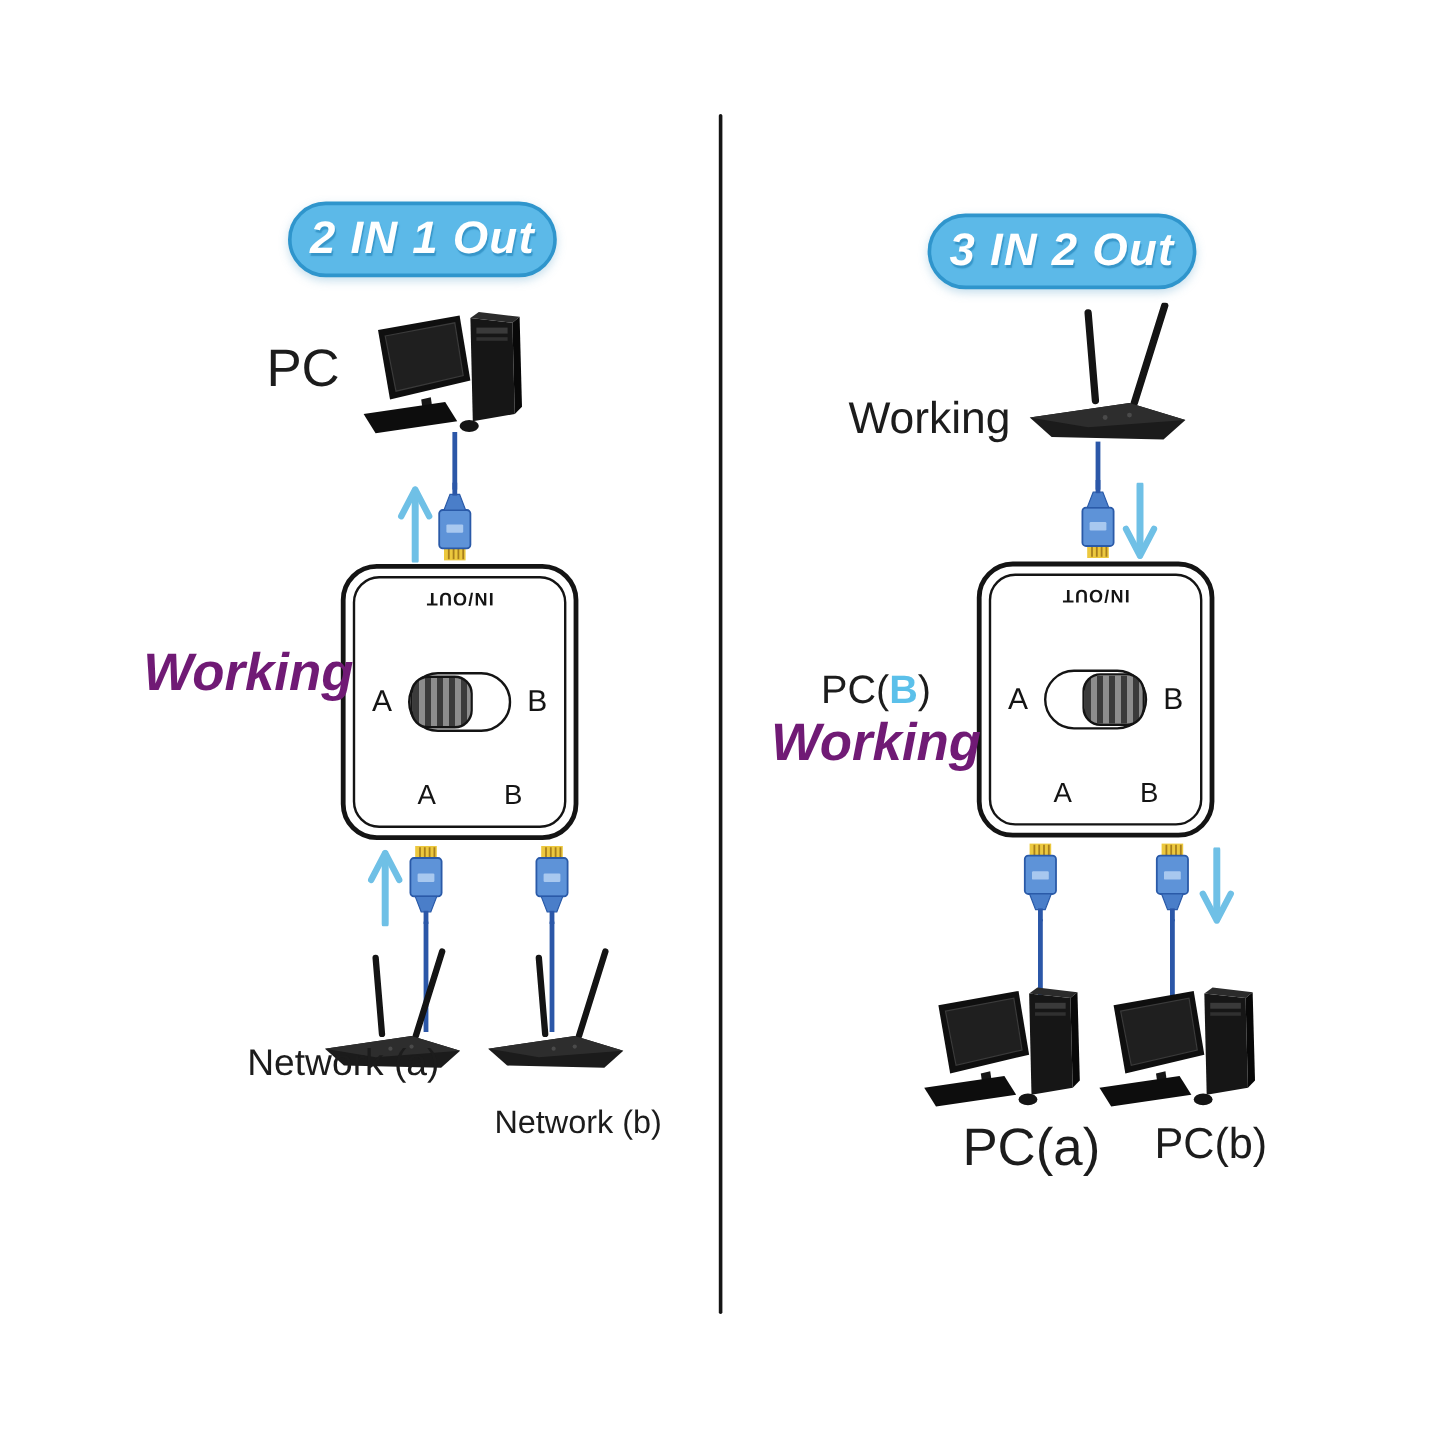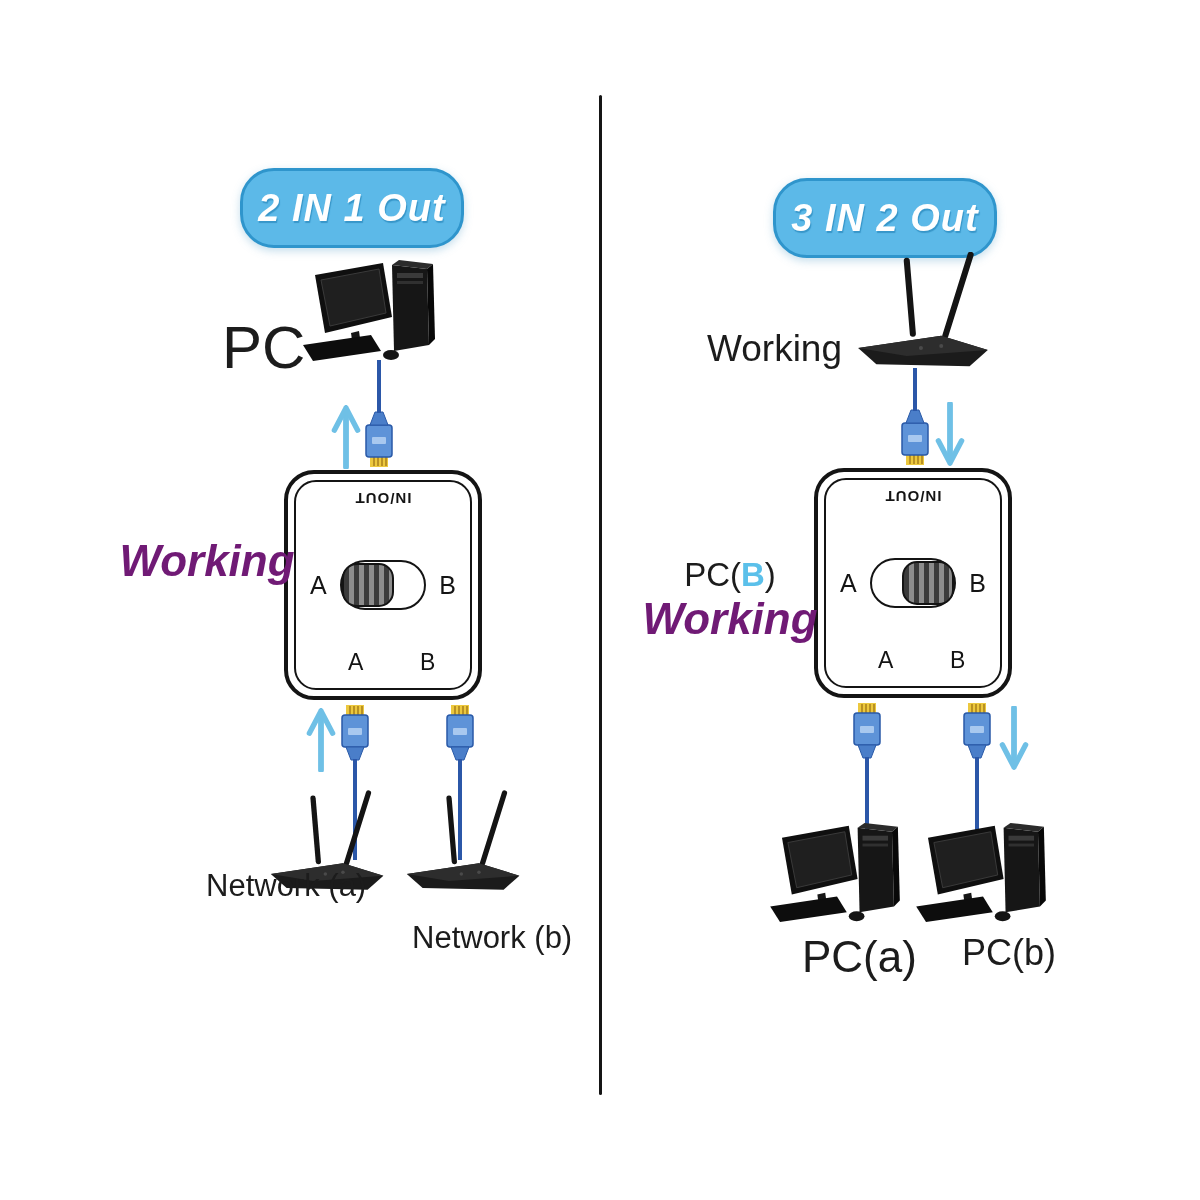--- a/index.html
+++ b/index.html
@@ -1,21 +1,21 @@
 <!DOCTYPE html>
 <html><head>
 <meta charset="utf-8">
 <style>
   * { margin:0; padding:0; box-sizing:border-box; }
   html,body { width:1200px; height:1200px; background:#ffffff; overflow:hidden;
               font-family:"Liberation Sans", sans-serif; position:relative; }
   .abs { position:absolute; }
 
   
-  .badge { width:224px; height:80px; background:#5cb9e8; border:3px solid #2f95cc;
+  .badge { width:224px; height:63px; background:#5cb9e8; border:3px solid #2f95cc;
            border-radius:34px; color:#fff; font-weight:bold; font-style:italic;
            font-size:38px; display:flex; align-items:center; justify-content:center;
            letter-spacing:1px; text-shadow:1px 2px 1px #3796c9;
            box-shadow:0 3px 8px rgba(90,160,200,.35); }
 
   .divider { width:3px; background:#151515; border-radius:2px; }
 
   
   .switch-box { width:198px; height:230px; border:4px solid #141414; border-radius:30px;
                 background:#fff; padding:6px; }
@@ -89,21 +89,21 @@
     </symbol>
   </defs>
 </svg>
 
 <div class="abs divider" style="left:599px; top:95px; height:1000px;"></div>
 
 <div class="abs badge" style="left:240px; top:168px;">
   <span>2 IN 1 Out</span>
 </div>
 
-<div class="abs txt" style="left:222px; top:283px; font-size:60px;margin-top:30px;">PC</div>
+<div class="abs txt" style="left:222px; top:283px; font-size:44px;">PC</div>
 
 <svg class="abs" style="left:295px; top:255px; width:150px; height:112px;">
     <use href="#pc-icon"></use>
   </svg>
 
 <div class="abs cable" style="left:377px; top:360px; height:48px;"></div>
 <svg class="abs flip-v" style="left:362px; top:402px; width:34px; height:66px;">
     <use href="#rj45-up"></use>
   </svg>
 <svg class="abs" style="left:330px; top:405px; width:32px; height:64px;">
@@ -140,21 +140,21 @@
 <div class="abs cable" style="left:458px; top:768px; height:92px;"></div>
 
 <svg class="abs" style="left:262px; top:788px; width:132px; height:112px;">
     <use href="#router-icon"></use>
   </svg>
 <svg class="abs" style="left:398px; top:788px; width:132px; height:112px;">
     <use href="#router-icon"></use>
   </svg>
 
 <div class="abs txt" style="left:206px; top:868px; font-size:31px;">Network (a)</div>
-<div class="abs txt" style="left:412px; top:920px; font-size:31px;">Network (b)</div>
+<div class="abs txt" style="left:412px; top:920px; font-size:27px;">Network (b)</div>
 
 <div class="abs badge" style="left:773px; top:178px;">
   <span>3 IN 2 Out</span>
 </div>
 
 <div class="abs txt" style="left:707px; top:328px; font-size:37px;">Working</div>
 
 <svg class="abs" style="left:848px; top:252px; width:152px; height:123px;">
     <use href="#router-icon"></use>
   </svg>

